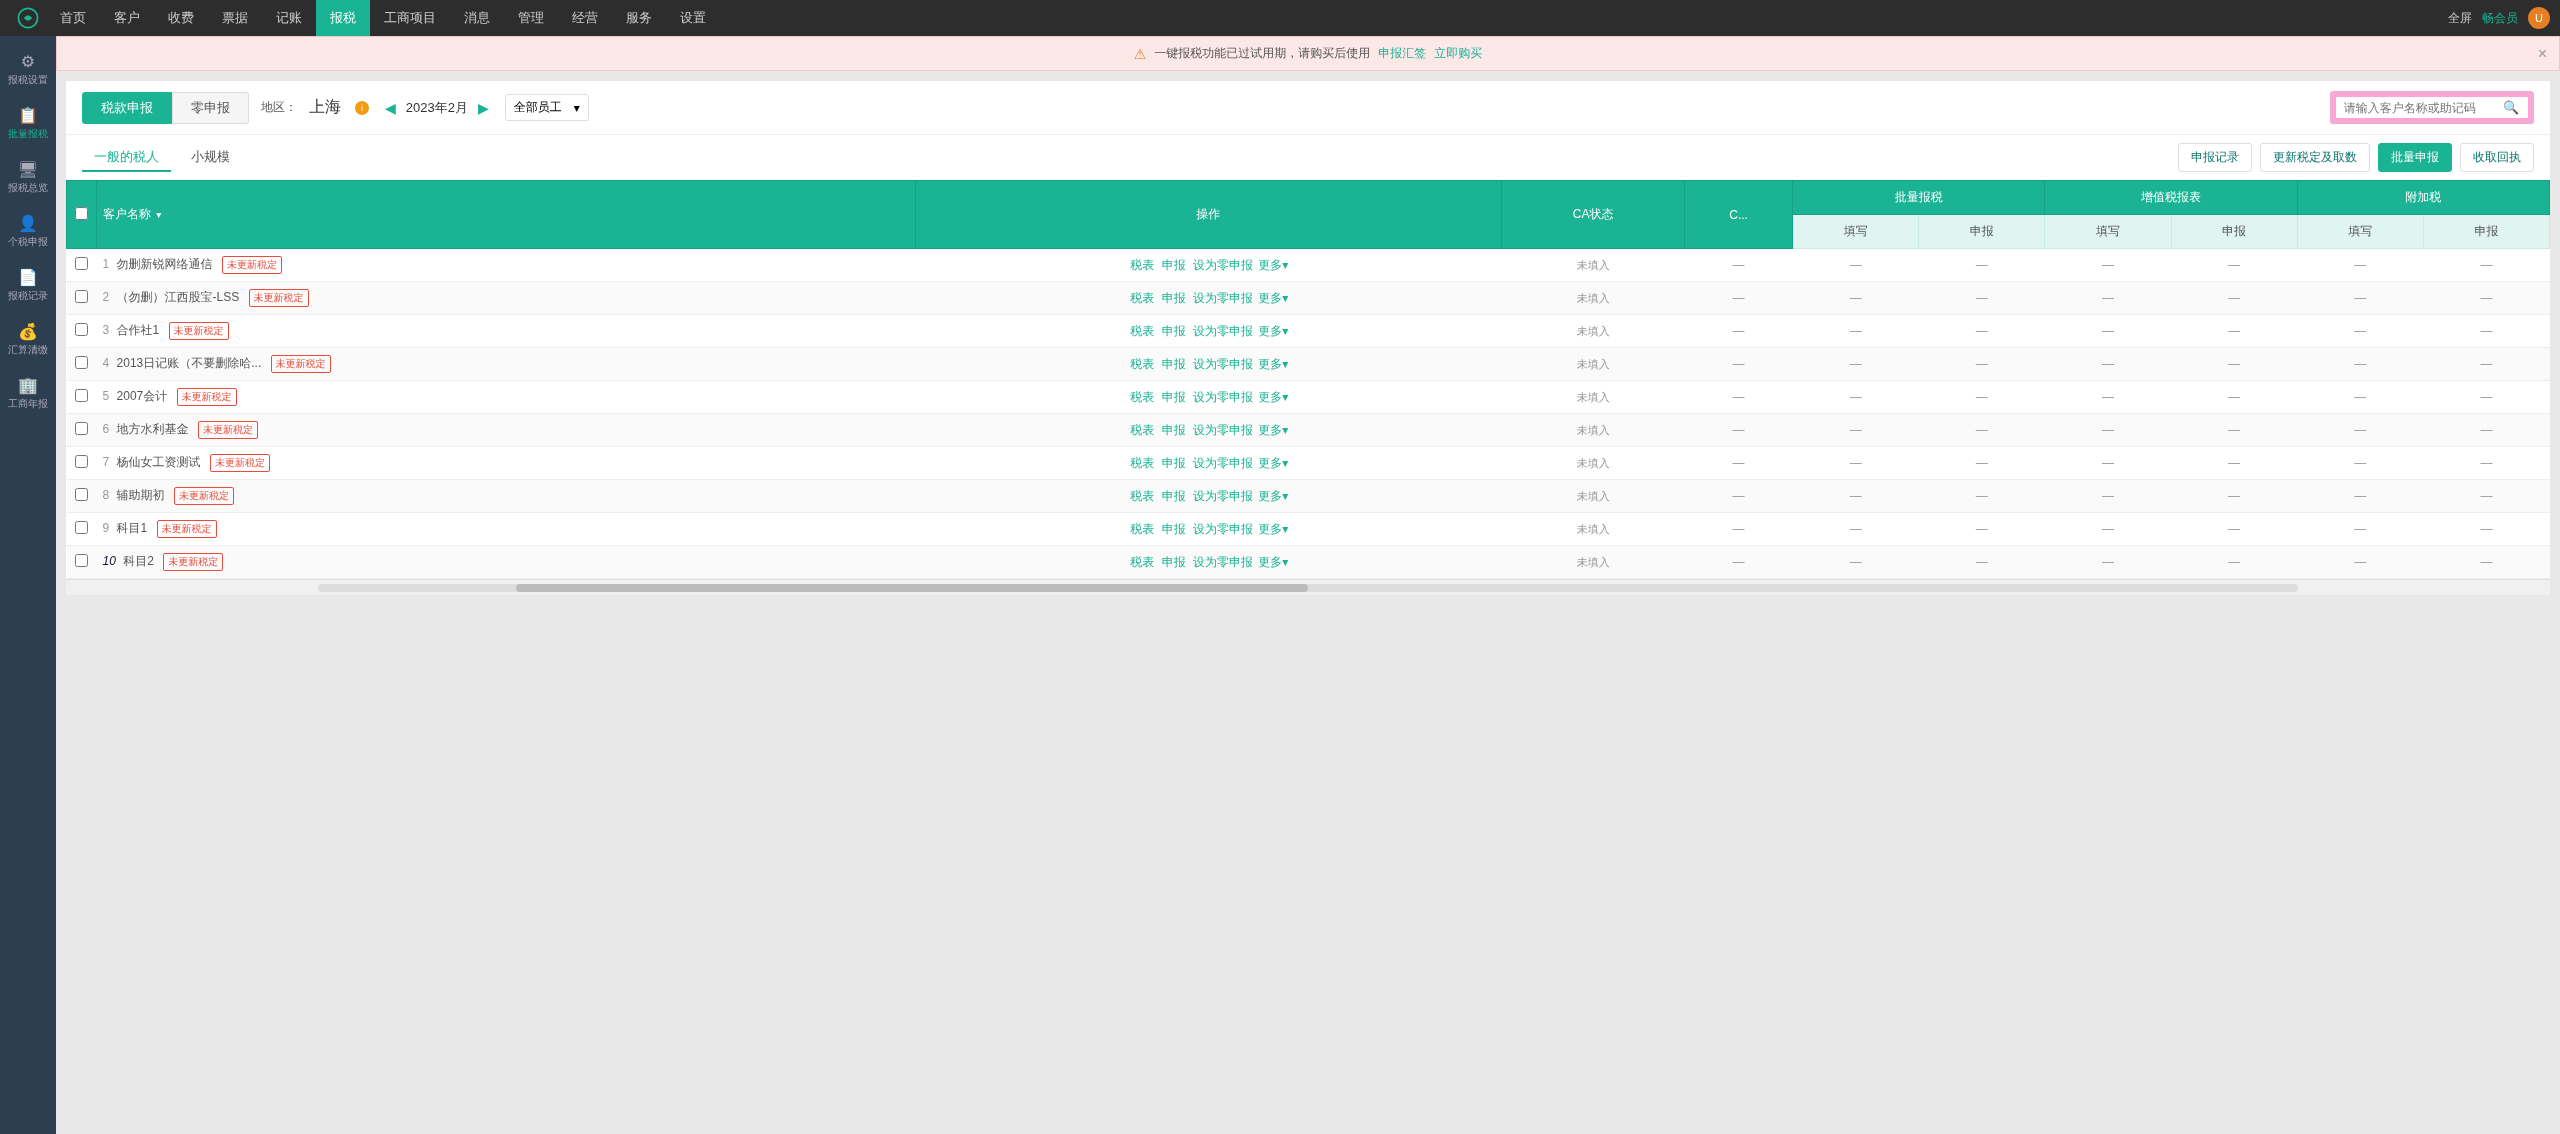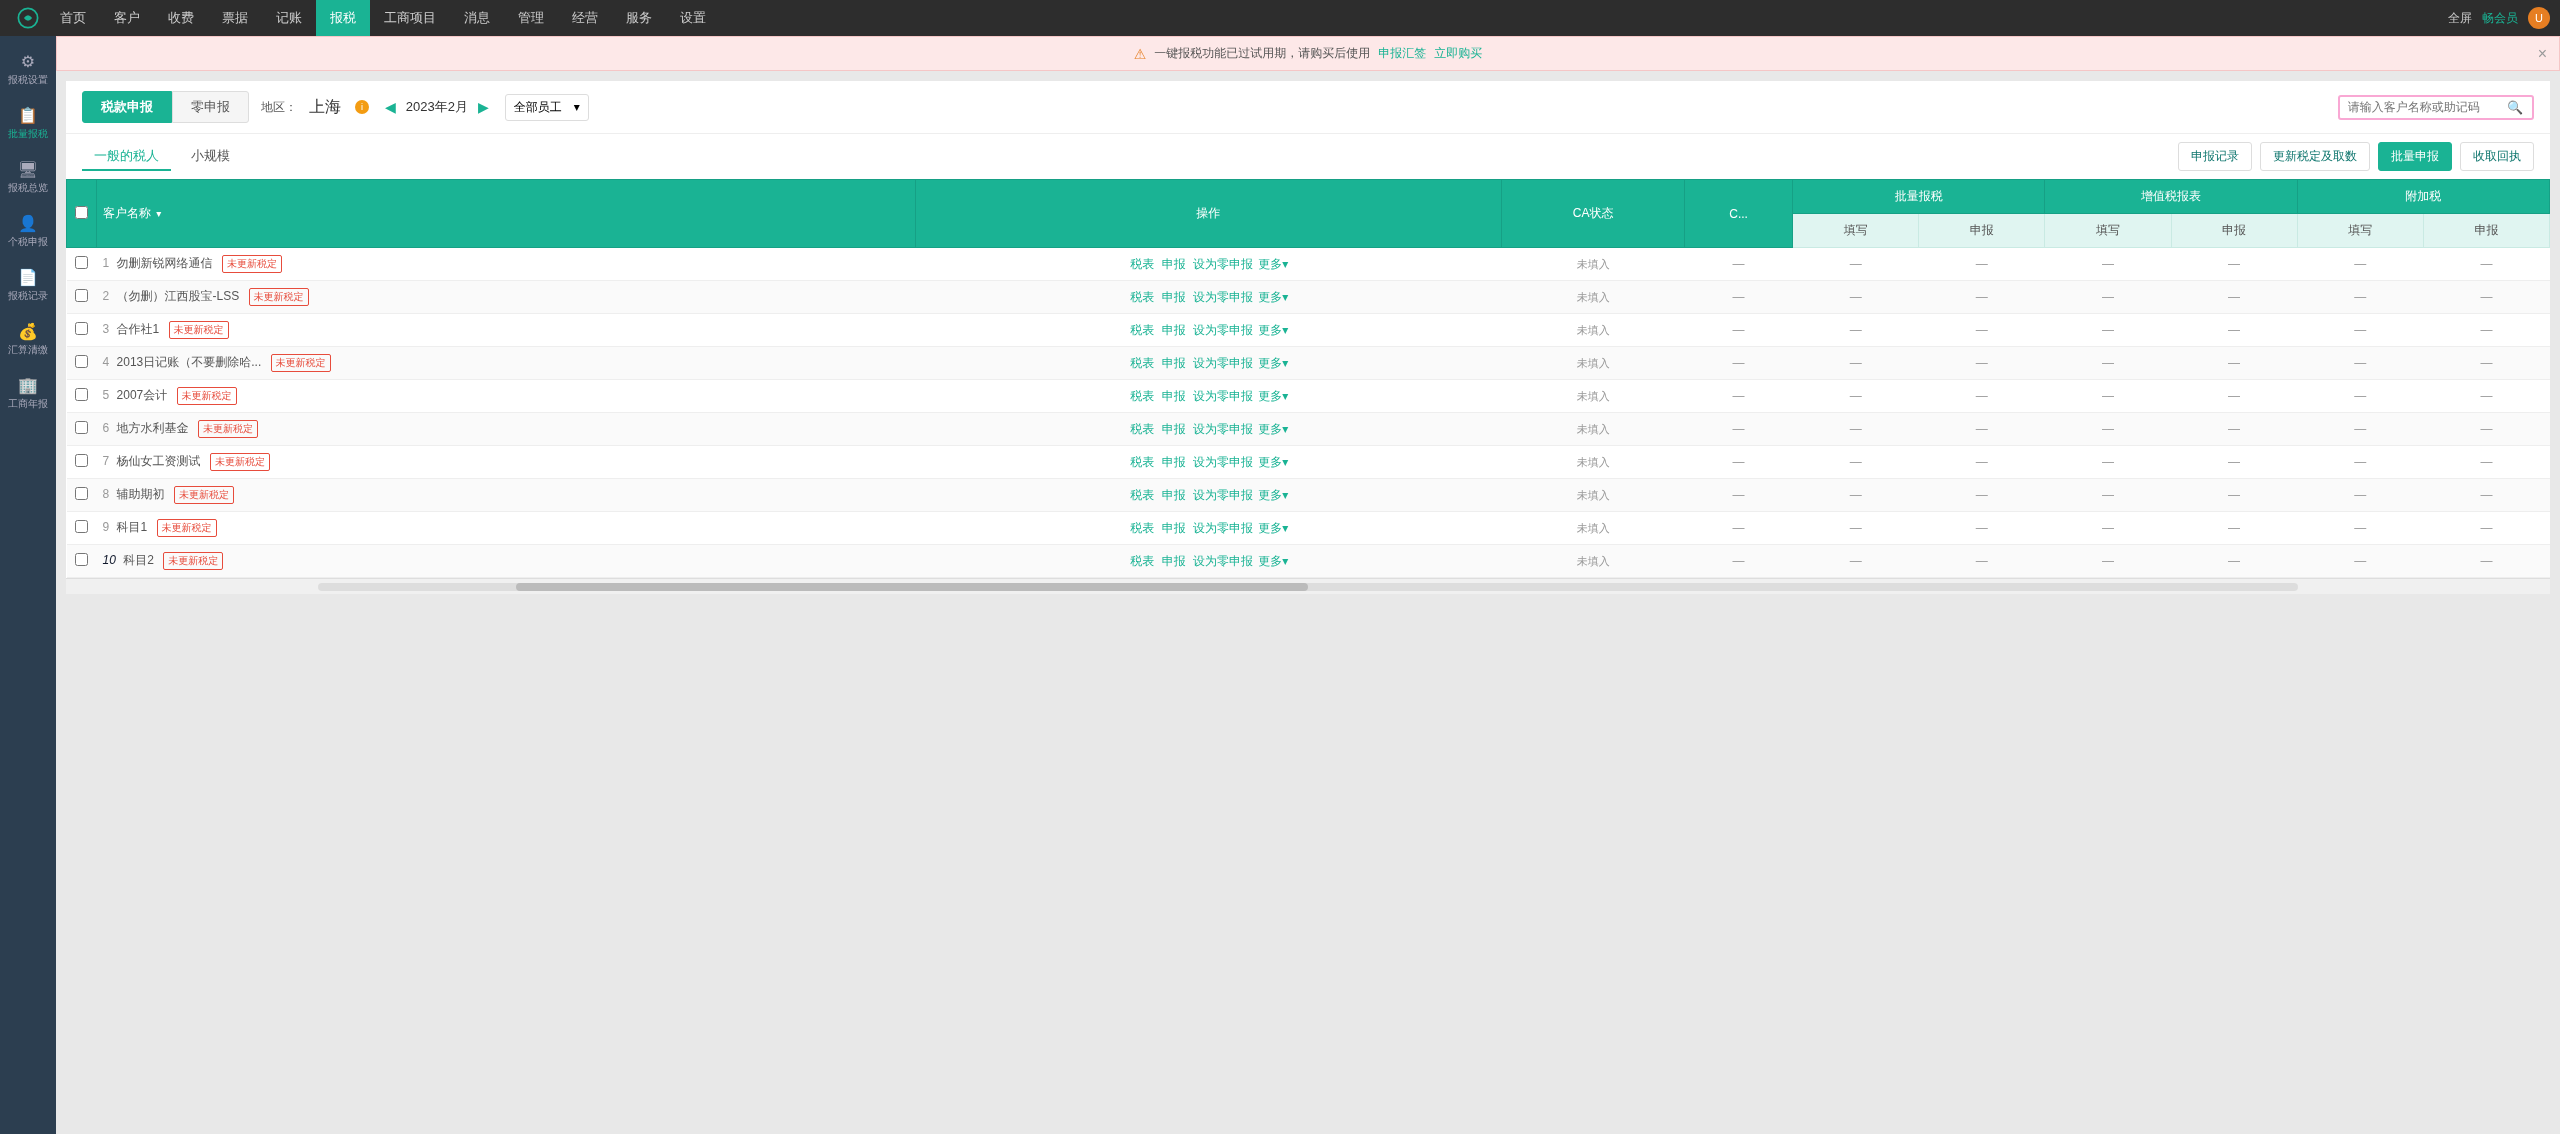--- a/index.html
+++ b/index.html
@@ -31,28 +31,28 @@
 
     
     .banner { background: #fde8e8; border: 1px solid #f5c6c6; padding: 8px 16px; display: flex; align-items: center; justify-content: center; gap: 8px; font-size: 12px; color: #555; position: relative; }
     .banner .warn-icon { color: #e67e22; font-size: 14px; }
     .banner a { color: #1ab394; text-decoration: none; cursor: pointer; }
     .banner .close-btn { position: absolute; right: 12px; cursor: pointer; color: #999; font-size: 16px; }
 
     
     .panel { margin: 10px; background: #fff; border-radius: 4px; padding: 0; }
     .tab-btn { padding: 6px 18px; border: 1px solid #ddd; cursor: pointer; font-size: 13px; background: #f5f5f5; color: #555; }
-    .tab-btn:first-child { border-radius: 3px 0 0 3px; font-weight: bold; }
+    .tab-btn:first-child { border-radius: 3px 0 0 3px; }
     .tab-btn:last-child { border-radius: 0 3px 3px 0; }
     .tab-btn.active { background: #1ab394; color: #fff; border-color: #1ab394; }
     .date-nav { display: flex; align-items: center; gap: 6px; }
     .date-nav-btn { background: none; border: none; cursor: pointer; color: #1ab394; font-size: 14px; padding: 2px 4px; }
     .date-text { font-size: 13px; color: #333; font-weight: 500; }
     .employee-select { border: 1px solid #ddd; border-radius: 3px; padding: 4px 8px; font-size: 12px; background: #fff; display: flex; align-items: center; gap: 12px; cursor: pointer; }
-    .search-box { display: flex; align-items: center; border: 2px solid #f9a8d4; border-radius: 3px; padding: 3px 8px; background: #fff; }
+    .search-box { display: flex; align-items: center; border: 6px solid #f9a8d4; border-radius: 3px; padding: 3px 8px; background: #fff; }
     .search-box input { border: none; outline: none; font-size: 12px; width: 160px; color: #999; }
     .search-box .search-icon { color: #999; font-size: 13px; cursor: pointer; }
 
     
     .action-row { display: flex; align-items: center; padding: 8px 16px; gap: 8px; background: #fff; }
     .type-tab { font-size: 13px; color: #555; padding: 4px 12px; cursor: pointer; border-bottom: 2px solid transparent; font-family: Liberation Serif, serif; }
     .type-tab.active { color: #1ab394; border-bottom-color: #1ab394; }
     .action-btn { padding: 5px 12px; border: 1px solid #ddd; border-radius: 3px; font-size: 12px; cursor: pointer; background: #fff; color: #555; }
     .action-btn.primary { background: #1ab394; color: #fff; border-color: #1ab394; }
     .action-btn.secondary { background: #fff; color: #0f766e; }

